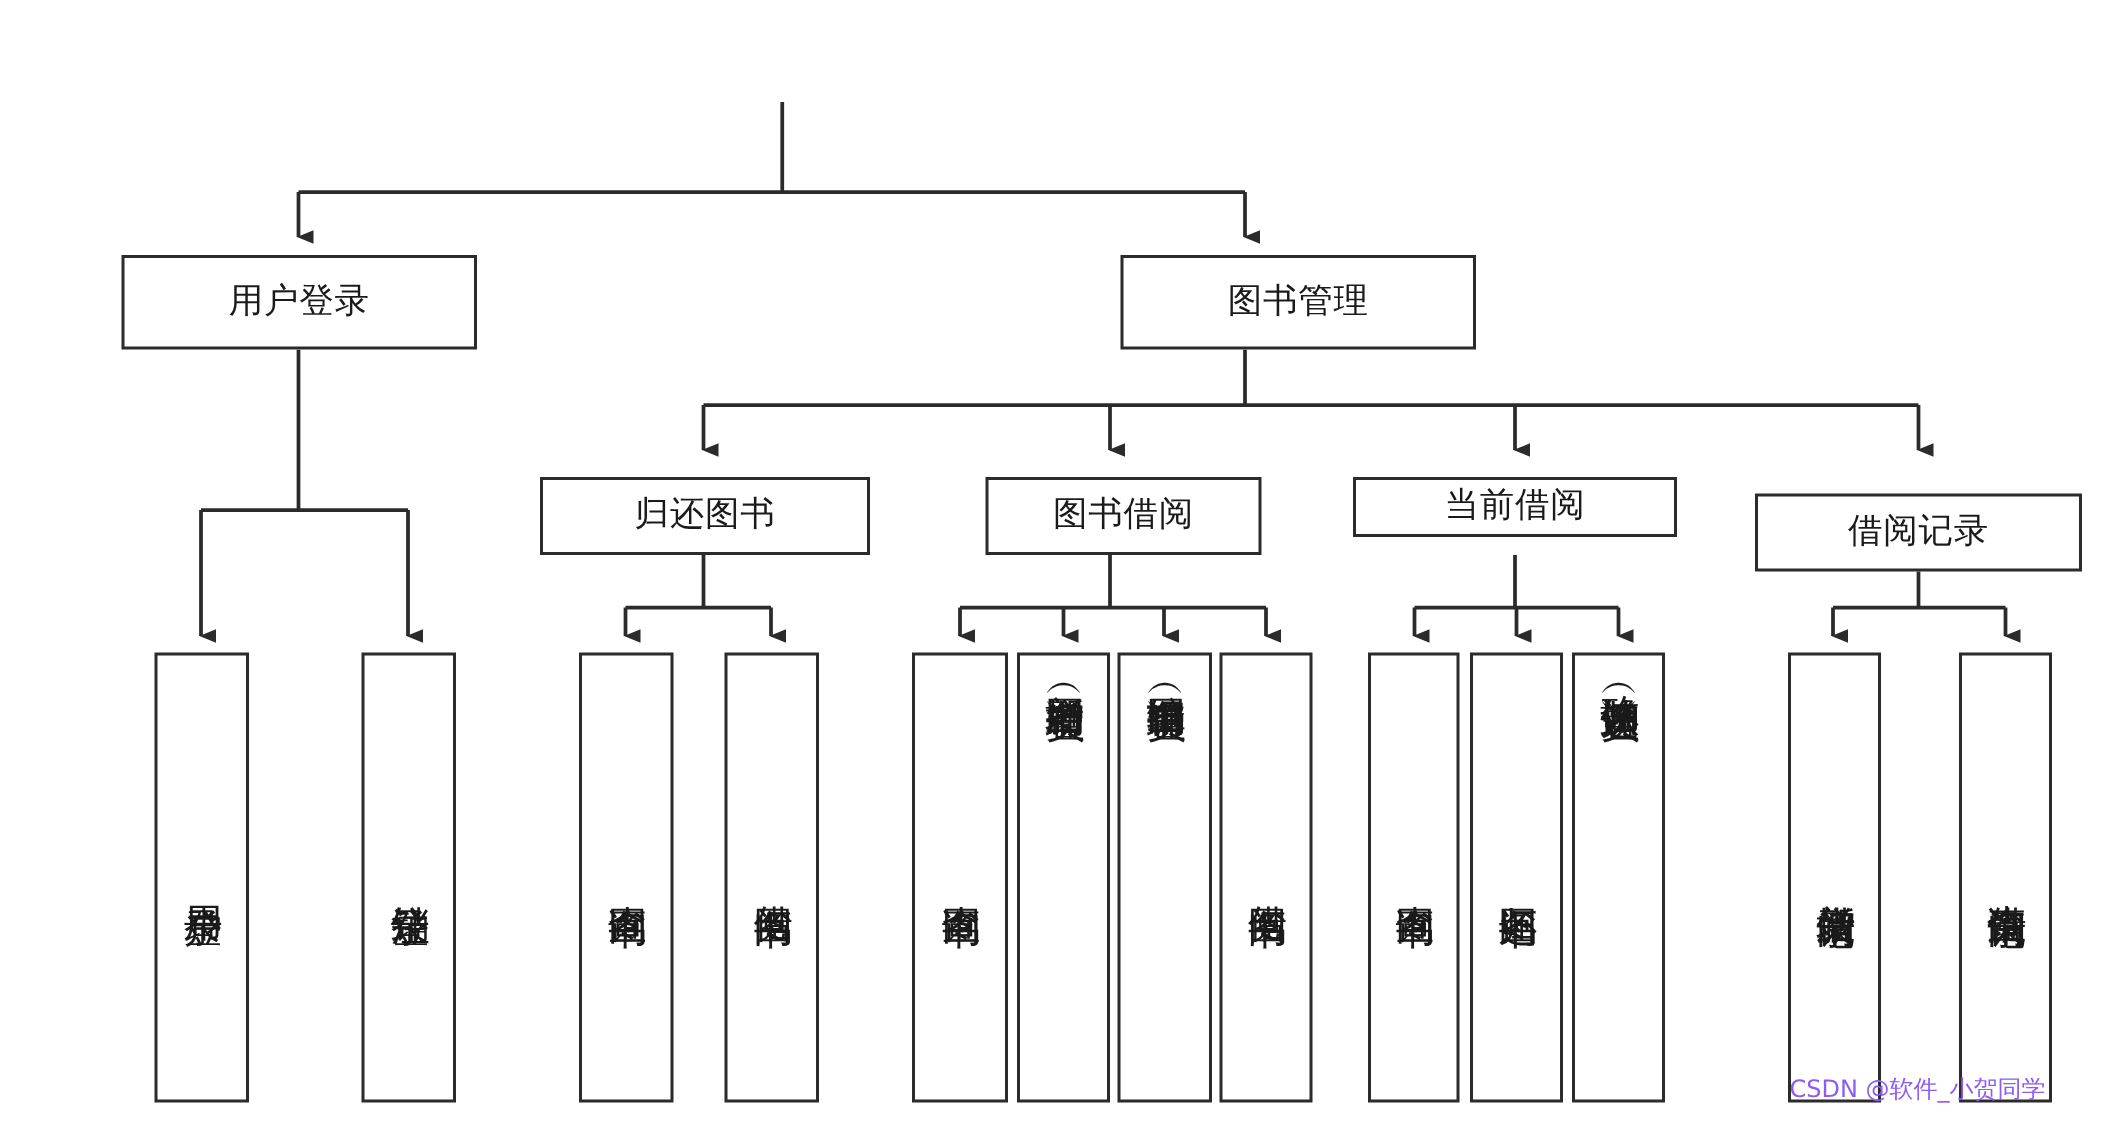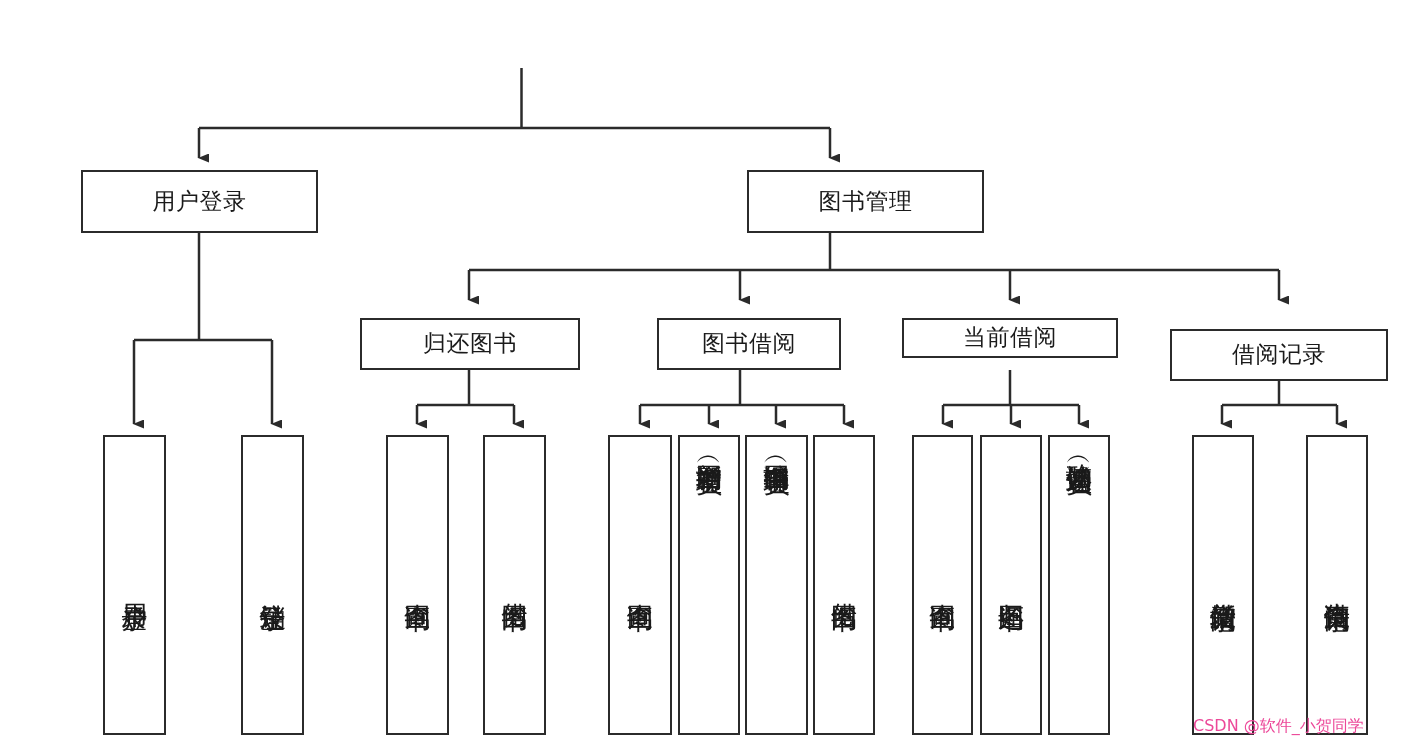--- a/index.html
+++ b/index.html
@@ -65,21 +65,21 @@
   }
   .node.vert.center-v {
     align-items: center;
     padding-top: 0;
   }
   .watermark {
     position: absolute;
     left: 1193px;
     top: 716px;
     font-size: 16px;
-    color: #ec4899;
+    color: #8b5cf6;
     white-space: nowrap;
     z-index: 5;
     font-family: "DejaVu Sans", "Liberation Sans", sans-serif;
   }
 </style>
 </head>
 <body>
 
 <div id="diagram-root">
 

